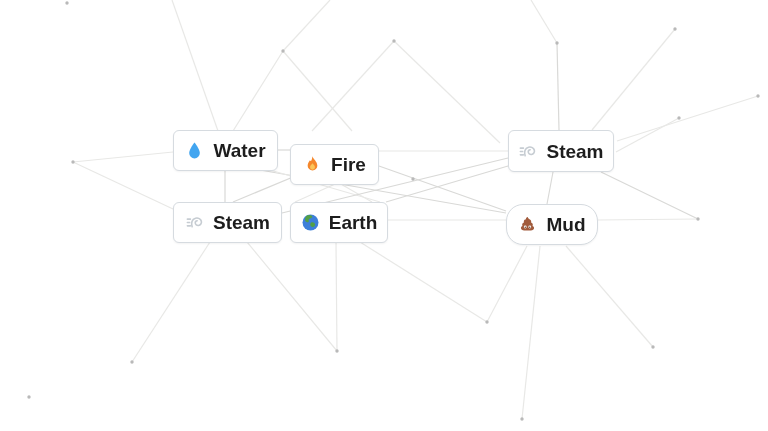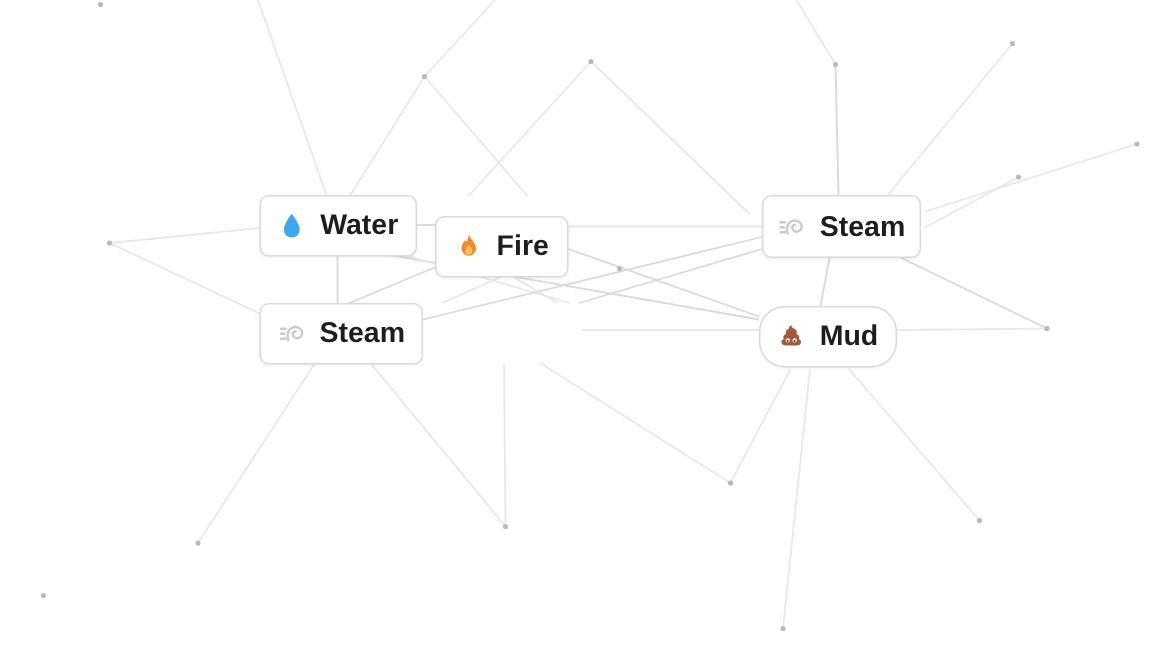--- a/index.html
+++ b/index.html
@@ -111,20 +111,30 @@
   <div class="card" style="left: 173px; top: 202px; width: 109px; height: 41px;">
     <span class="icon">
       <svg viewBox="0 0 20 20" fill="none" stroke="#c6ccd2" stroke-width="1.7" stroke-linecap="round">
         <path d="M2.5 6.5h3.2M2.5 10h2.4M2.5 13.5h3.2"></path>
         <path d="M7.5 14.5c-1.2-3.6-.4-8 3.6-9 2.9-.7 5.6.8 6.1 3.2.5 2.2-.9 4.1-3 4.4-1.8.2-3.3-.9-3.4-2.5-.1-1.3.8-2.3 2-2.4"></path>
       </svg>
     </span>
     <span class="label">Steam</span>
   </div>
 
+  <div class="card" style="left: 290px; top: 202px; width: 98px; height: 41px;">
+    <span class="icon">
+      <svg viewBox="0 0 20 20">
+        <circle cx="10" cy="10" r="8.4" fill="#3d7fd9"></circle>
+        <path d="M6.2 2.6c2-.9 4.1-.7 5.2.4 1 1 .4 2.2-1 2.5-1.8.3-2.7 1.3-2.3 2.6.4 1.4-.9 2.2-2.2 1.5C4.2 8.7 4 7 4.4 5.5c.3-1.2 1-2.3 1.8-2.9z" fill="#53a045"></path>
+        <path d="M11 9.8c1.7-.5 3.4.4 3.8 1.9.3 1.3-.6 2.6-1.9 3-1.4.4-2.8-.4-3.1-1.7-.3-1.3.2-2.8 1.2-3.2z" fill="#53a045"></path>
+      </svg>
+    </span>
+    <span class="label">Earth</span>
+  </div>
 
   <div class="card" style="left: 506px; top: 204px; width: 92px; height: 41px; border-radius: 17px;">
     <span class="icon">
       <svg viewBox="0 0 20 20">
         <path d="M8.2 5.6c-.3-1.7.6-3 1.6-3.5.3-.1.5 0 .5.3.1.9.8 1.5 1.8 2 1.2.6 1.9 1.5 1.8 2.6 0 .3-.1.7-.3 1 1.2.4 2 1.2 2 2.3 0 .5-.2.9-.4 1.3 1 .4 1.7 1.1 1.7 2.1 0 1.6-1.5 2.5-3.4 2.5H6.5c-1.9 0-3.4-.9-3.4-2.5 0-1 .7-1.7 1.7-2.1-.3-.4-.4-.8-.4-1.3 0-1.1.8-1.9 2-2.3-.2-.3-.3-.6-.3-1 0-1.1.9-2.1 2.1-2.4z" fill="#a15b3c"></path>
         <circle cx="7.6" cy="12.6" r="1.5" fill="#ffffff"></circle>
         <circle cx="12.4" cy="12.6" r="1.5" fill="#ffffff"></circle>
         <circle cx="7.6" cy="12.9" r="0.7" fill="#4a2c18"></circle>
         <circle cx="12.4" cy="12.9" r="0.7" fill="#4a2c18"></circle>
       </svg>

